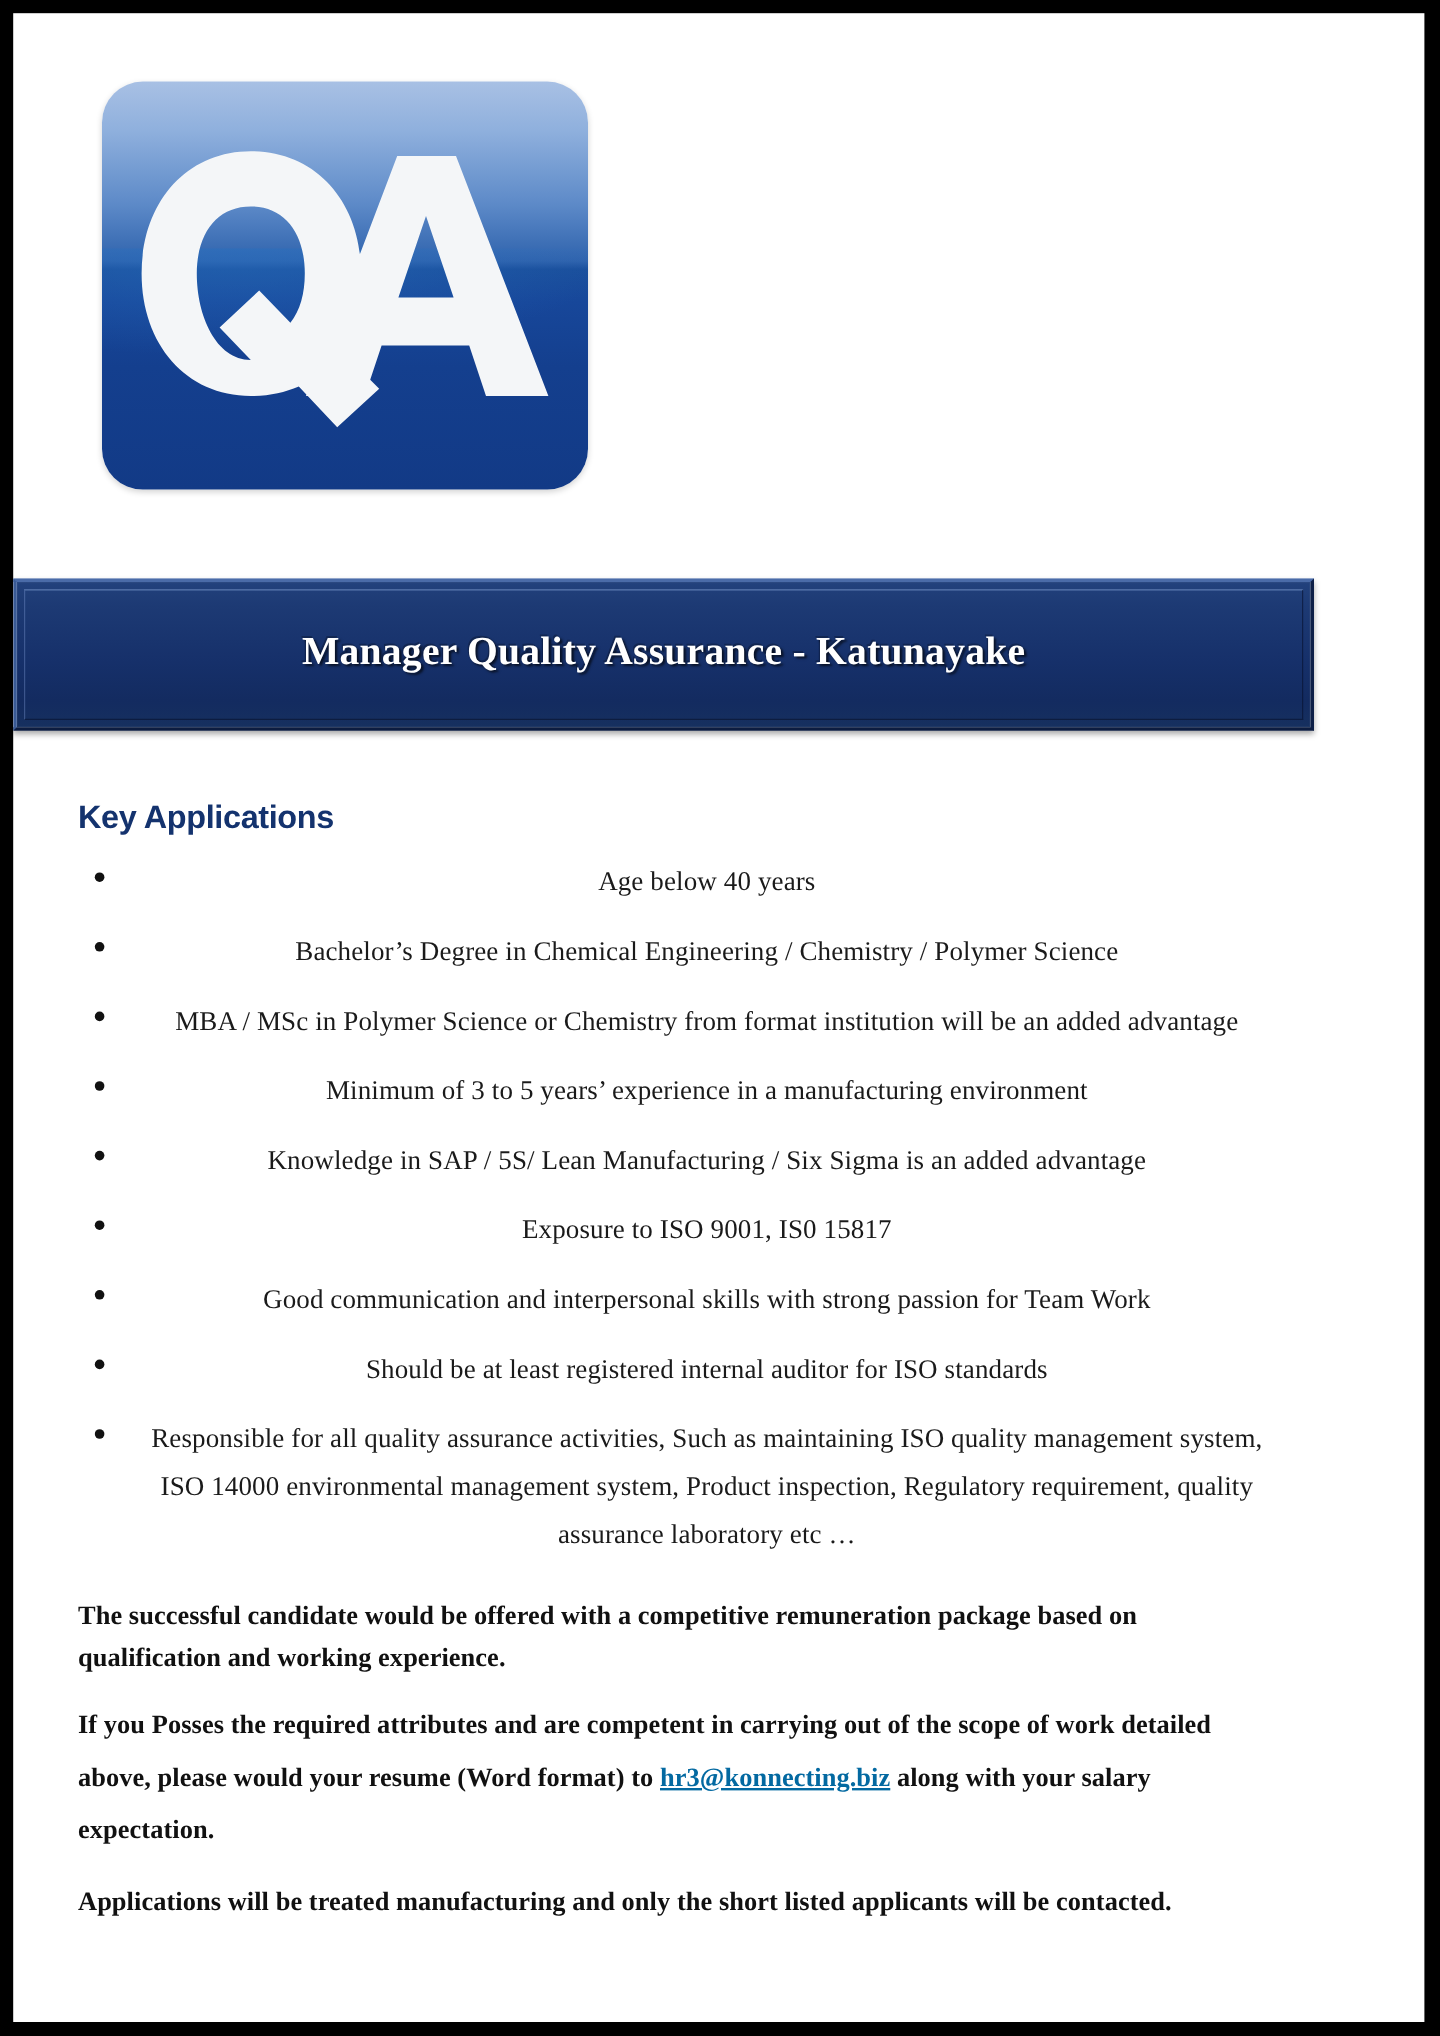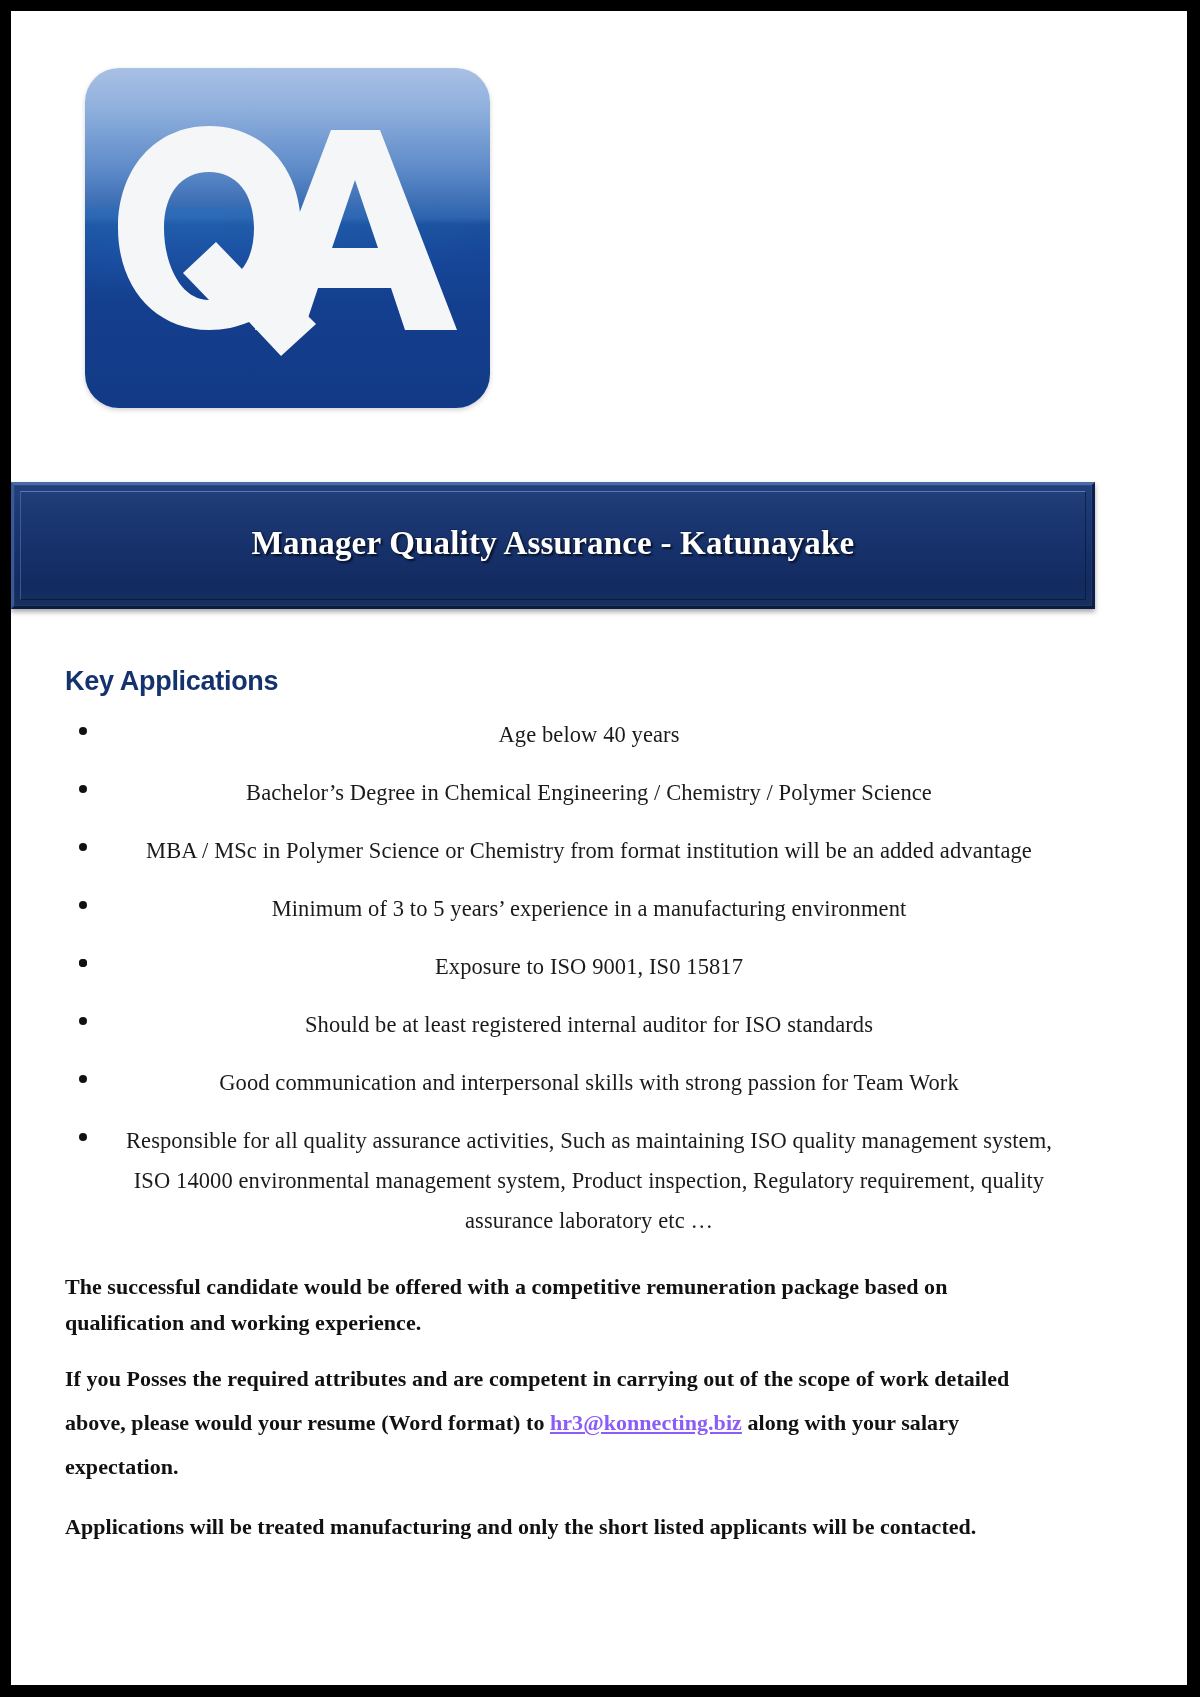--- a/index.html
+++ b/index.html
@@ -166,21 +166,21 @@
     font-weight: bold;
     color: #111111;
     margin: 0 0 16px 0;
     line-height: 1.62;
     letter-spacing: 0.05px;
   }
   p.closing.loose {
     line-height: 2.0;
   }
   .email-link {
-    color: #8b5cf6;
+    color: #0369a1;
     font-weight: bold;
   }
   .spacer-24 { height: 10px; }
 </style>
 </head>
 <body>
 
 <div class="page-frame">
   <div class="page-sheet">
 
@@ -221,32 +221,33 @@
         <li>
           <span class="bullet-dot"></span>
           <span>MBA / MSc in Polymer Science or Chemistry from format institution will be an added advantage</span>
         </li>
         <li>
           <span class="bullet-dot"></span>
           <span>Minimum of 3 to 5 years’ experience in a manufacturing environment</span>
         </li>
         <li>
           <span class="bullet-dot"></span>
+          <span>Knowledge in SAP / 5S/ Lean Manufacturing / Six Sigma is an  added advantage</span>
         </li>
         <li>
           <span class="bullet-dot"></span>
           <span>Exposure to ISO 9001, IS0 15817</span>
         </li>
         <li>
           <span class="bullet-dot"></span>
+          <span>Good communication and interpersonal skills with strong passion for Team Work</span>
+        </li>
+        <li>
+          <span class="bullet-dot"></span>
           <span>Should be at least registered internal auditor for ISO standards</span>
-        </li>
-        <li>
-          <span class="bullet-dot"></span>
-          <span>Good communication and interpersonal skills with strong passion for Team Work</span>
         </li>
         <li>
           <span class="bullet-dot"></span>
           <span>Responsible for all quality assurance activities, Such as maintaining ISO quality management system, ISO 14000 environmental management system, Product inspection, Regulatory requirement, quality assurance laboratory etc …</span>
         </li>
       </ul>
 
       <div class="spacer-24"></div>
 
       <p class="closing">The successful candidate would be offered with a competitive remuneration package based on qualification and working experience.</p>

